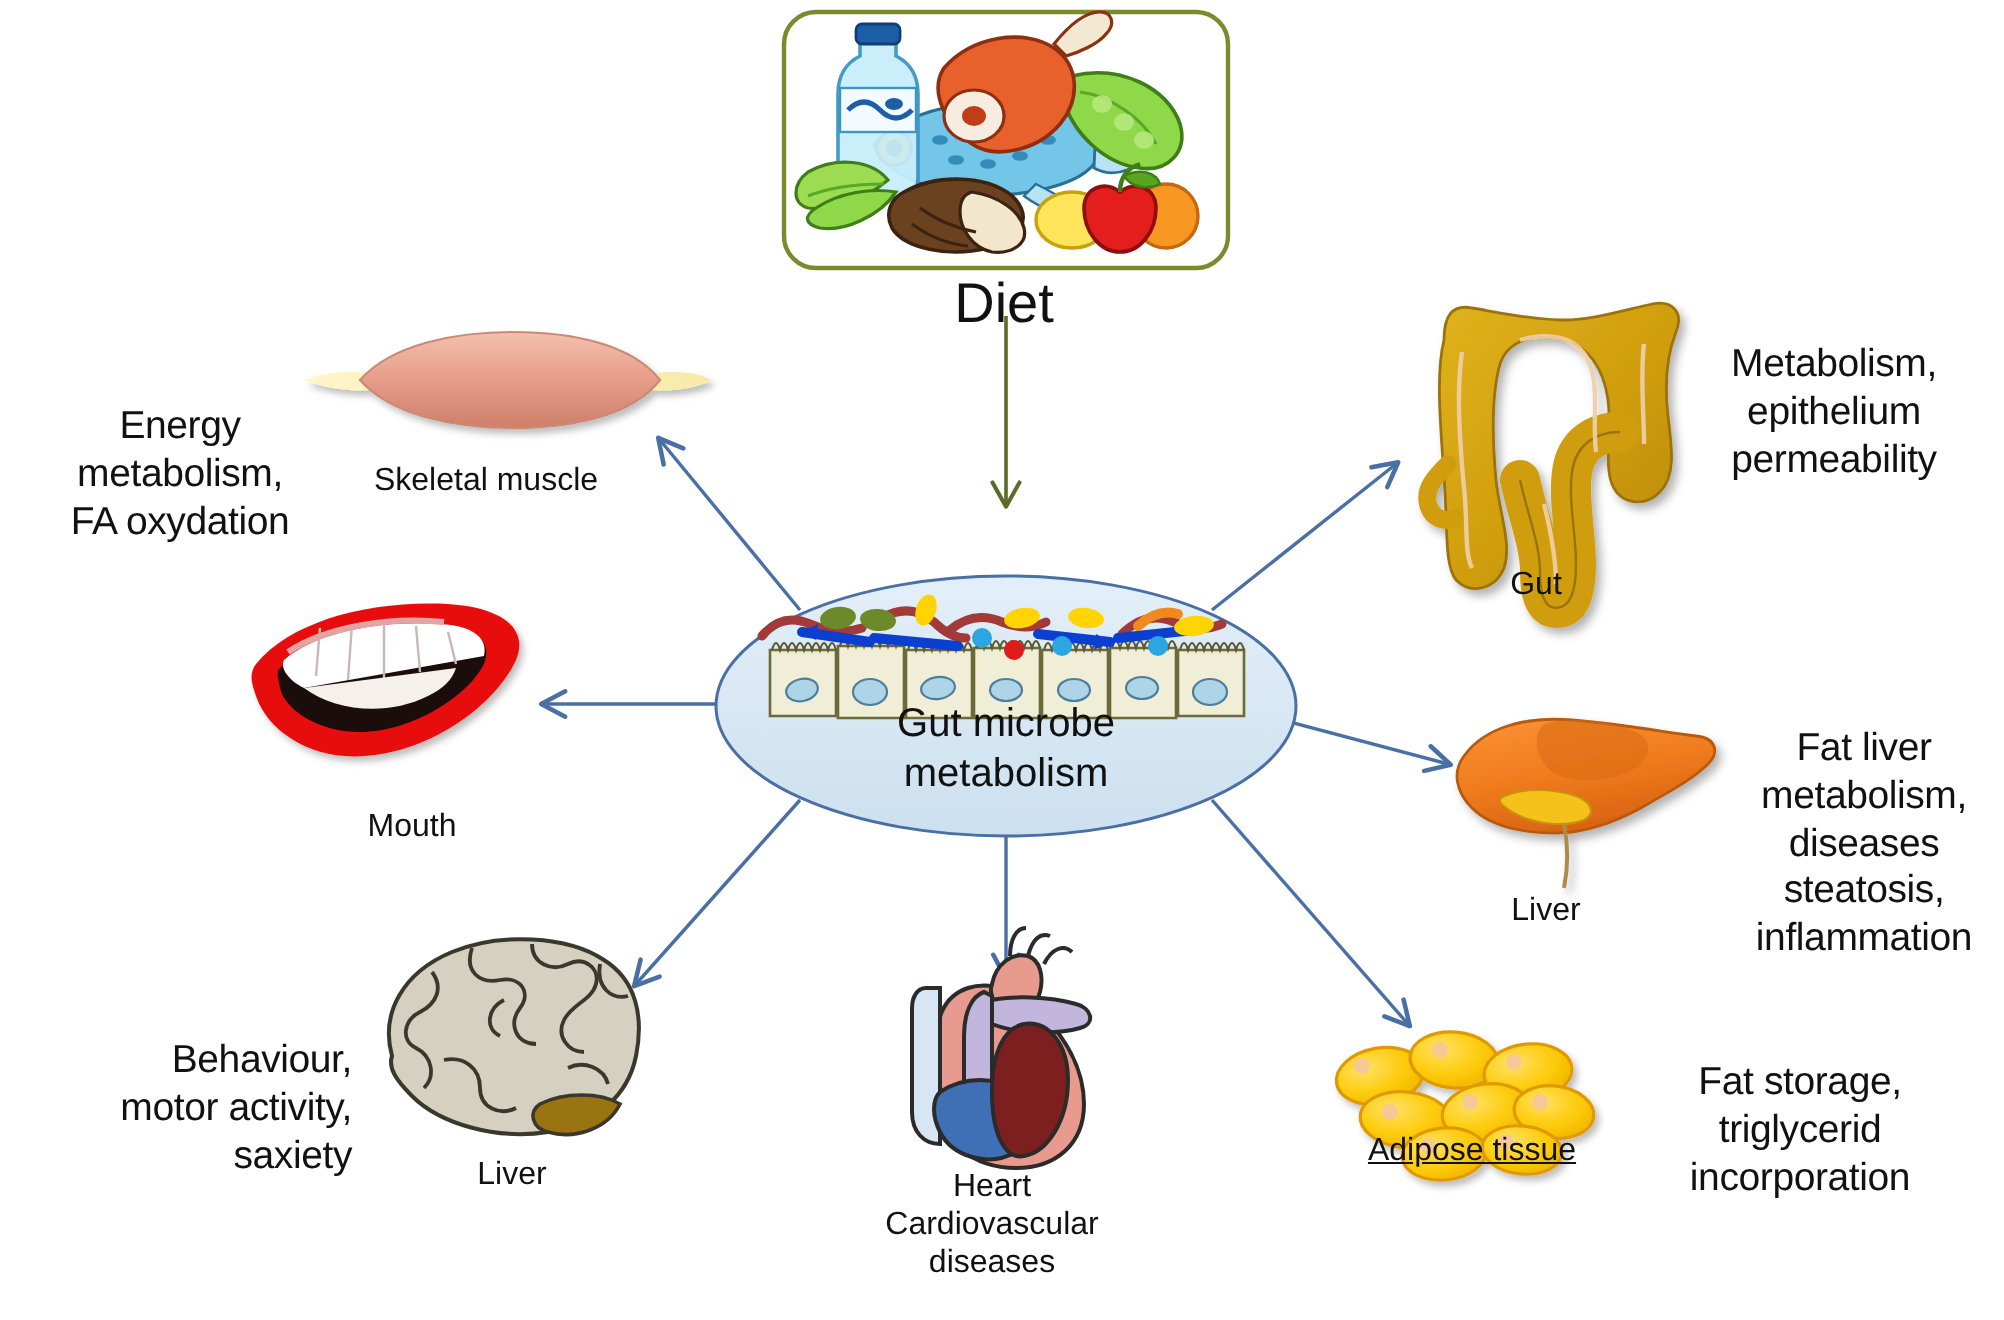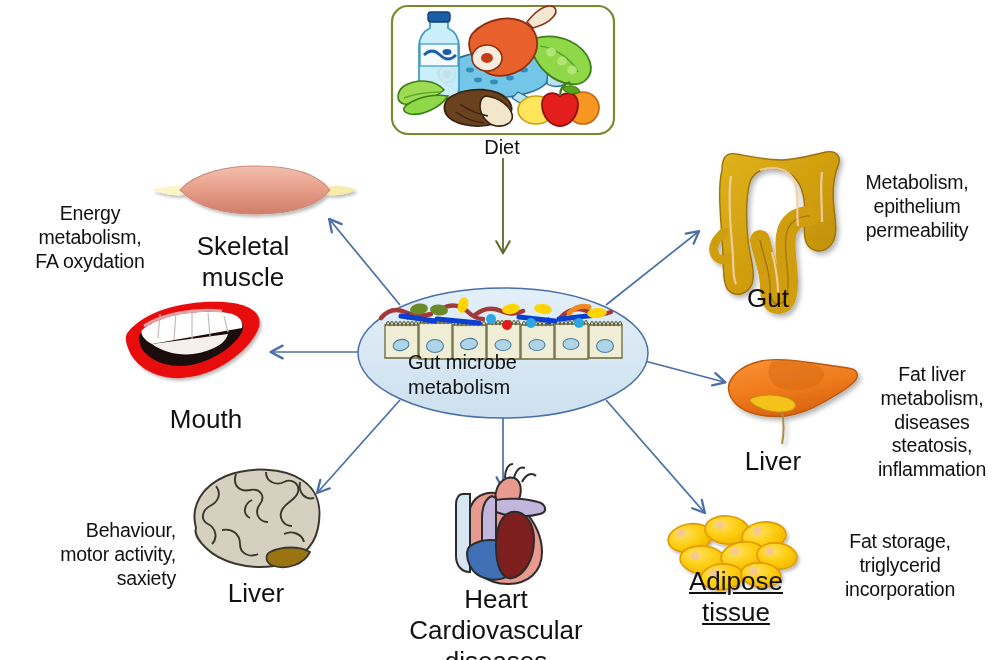--- a/index.html
+++ b/index.html
@@ -2,23 +2,23 @@
 <html><head>
 <meta charset="utf-8">
 <style>
   html,body{margin:0;padding:0;background:#fff;}
   body{width:1002px;height:660px;position:relative;overflow:hidden;
        font-family:"Liberation Sans","DejaVu Sans",sans-serif;color:#000;}
   #stage{position:absolute;inset:0;}
   svg#canvas{position:absolute;left:0;top:0;width:1002px;height:660px;}
   .lbl{position:absolute;text-align:center;line-height:1.22;color:#111;
        font-size:19.5px;white-space:pre-line;letter-spacing:-.2px;}
-  .organ-name{position:absolute;text-align:center;font-size:26px;color:#111;line-height:1.2;white-space:pre-line;}
-  .center-text{position:absolute;font-size:20px;color:#111;line-height:1.25;white-space:pre-line;}
-  .diet-cap{position:absolute;text-align:center;font-size:20px;color:#111;}
+  .organ-name{position:absolute;text-align:center;font-size:16px;color:#111;line-height:1.2;white-space:pre-line;}
+  .center-text{position:absolute;text-align:center;font-size:20px;color:#111;line-height:1.25;white-space:pre-line;}
+  .diet-cap{position:absolute;text-align:center;font-size:28px;color:#111;}
 </style>
 </head>
 <body>
 
 <div id="stage">
 
 <svg id="canvas" viewBox="0 0 1002 660">
   <defs>
     <linearGradient id="gMuscle" x1="0" y1="0" x2="0" y2="1">
       <stop offset="0" stop-color="#f3c0ae"></stop>

